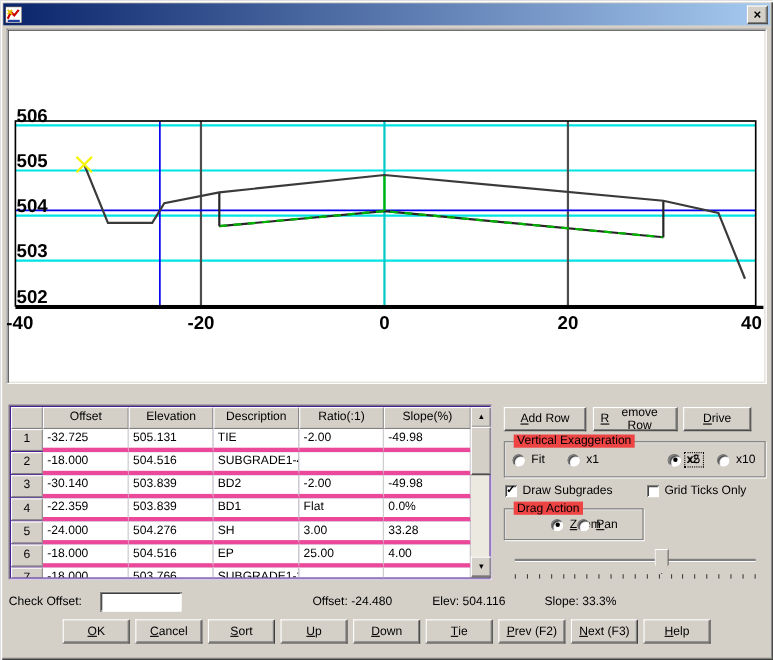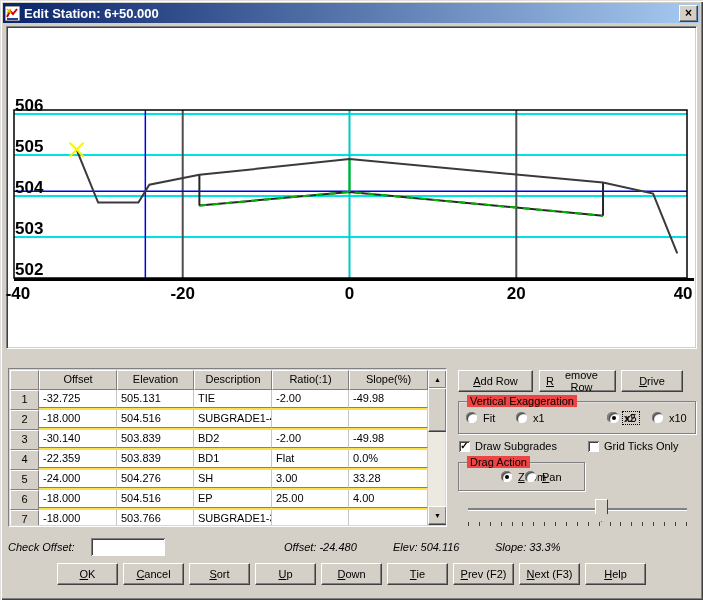--- a/index.html
+++ b/index.html
@@ -14,80 +14,79 @@
   .close-btn{margin-left:auto;width:17px;height:15px;background:#d4d0c8;
              border-top:1px solid #fff;border-left:1px solid #fff;border-right:1px solid #404040;border-bottom:1px solid #404040;
              box-shadow:inset -1px -1px 0 #808080;display:flex;align-items:center;justify-content:center;
              font-weight:bold;font-size:12px;line-height:1;cursor:default;}
   .chart-panel{position:absolute;left:6px;top:26px;width:689px;height:321px;background:#fff;
                border-top:1px solid #808080;border-left:1px solid #808080;border-bottom:1px solid #fff;border-right:1px solid #fff;
                box-shadow:inset 1px 1px 0 #404040, inset -1px -1px 0 #d4d0c8;}
   #chart-svg{position:absolute;left:0;top:28px;width:703px;height:318px;}
 
   
-  .grid-wrap{position:absolute;left:8px;top:368px;width:437px;height:157px;background:#fde047;
+  .grid-wrap{position:absolute;left:8px;top:368px;width:437px;height:157px;background:#4c1d95;
              border-top:1px solid #808080;border-left:1px solid #808080;border-bottom:1px solid #fff;border-right:1px solid #fff;
              overflow:hidden;}
   .grid-inner{position:absolute;left:1px;top:1px;width:418px;height:155px;overflow:hidden;}
   .grid-table{display:grid;grid-template-columns:29px 78px 77px 78px 77px 79px;}
   .hcell,.ncell{background:#d4d0c8;border-top:1px solid #fff;border-left:1px solid #fff;border-right:1px solid #808080;border-bottom:1px solid #808080;
         text-align:center;height:18px;line-height:17px;font-size:11px;overflow:hidden;}
   .hcell{height:18px;}
-  .dcell{background:#fff;border-right:1px solid #c6c6c6;border-bottom:1px solid #ec4899;height:17px;line-height:16px;
+  .dcell{background:#fff;border-right:1px solid #c6c6c6;border-bottom:4px solid #ec4899;height:17px;line-height:16px;
          padding-left:4px;font-size:11px;white-space:nowrap;overflow:hidden;}
   .vscroll{position:absolute;right:1px;top:1px;width:17px;height:155px;background:#ece9e0;}
   .sb-btn{position:absolute;left:0;width:17px;height:17px;background:#d4d0c8;
           border-top:1px solid #fff;border-left:1px solid #fff;border-right:1px solid #404040;border-bottom:1px solid #404040;
           box-shadow:inset -1px -1px 0 #808080;display:flex;align-items:center;justify-content:center;font-size:7px;color:#000;}
   .sb-thumb{position:absolute;left:0;top:18px;width:17px;height:42px;background:#d4d0c8;
           border-top:1px solid #fff;border-left:1px solid #fff;border-right:1px solid #404040;border-bottom:1px solid #404040;
           box-shadow:inset -1px -1px 0 #808080;}
 
   
   .btn3d{background:#d4d0c8;border-top:1px solid #fff;border-left:1px solid #fff;border-right:1px solid #404040;border-bottom:1px solid #404040;
          box-shadow:inset -1px -1px 0 #808080;font-family:"Liberation Sans",sans-serif;font-size:11px;color:#000;
          display:flex;align-items:center;justify-content:center;cursor:default;}
   .groupbox{position:absolute;border:1px solid #808080;box-shadow:1px 1px 0 #fff, inset 1px 1px 0 #dfdfdf;}
   .groupbox>.legend{position:absolute;top:-7px;left:8px;background:#ef4444;padding:0 3px;font-size:11px;}
-  .radio{display:flex;position:absolute;}
+  .radio{display:flex;align-items:center;position:absolute;}
   .radio .circ{width:11px;height:11px;border-radius:50%;background:#fff;
                box-shadow:inset 1px 1px 0 #808080, inset -1px -1px 0 #fff, inset 2px 2px 1px #404040;margin-right:4px;position:relative;flex:0 0 11px;}
   .radio .circ .dot{position:absolute;left:3.5px;top:3.5px;width:4px;height:4px;border-radius:50%;background:#000;}
   .radio .rlabel{font-size:11px;padding:0 2px;}
   .radio.focused .rlabel{outline:1px dotted #000;}
   .checkbox{display:flex;align-items:center;position:absolute;}
   .checkbox .box{width:11px;height:11px;background:#fff;margin-right:5px;flex:0 0 11px;
                box-shadow:inset 1px 1px 0 #808080, inset -1px -1px 0 #fff, inset 2px 2px 0 #404040;
                display:flex;align-items:center;justify-content:center;font-size:10px;font-weight:bold;line-height:1;}
   .slider-track{position:absolute;left:468px;top:508px;width:219px;height:2px;background:#808080;border-bottom:1px solid #fff;}
   .slider-thumb{position:absolute;left:595px;top:499px;width:11px;height:21px;background:#d4d0c8;
                 border:1px solid #404040;border-top-color:#fff;border-left-color:#fff;
                 clip-path:polygon(0 0,100% 0,100% 62%,50% 100%,0 62%);}
   .tickrow{position:absolute;left:468px;top:522px;width:219px;height:5px;display:flex;justify-content:space-between;}
   .tickrow i{width:1px;height:4px;background:#404040;}
 
-  .statuslbl{position:absolute;font-size:11px;white-space:nowrap;font-style:italic;}
+  .statuslbl{position:absolute;font-size:11px;white-space:nowrap;}
   .txtinput{position:absolute;left:91px;top:538px;width:68px;height:16px;background:#fff;border:none;
             box-shadow:inset 1px 1px 0 #808080, inset -1px -1px 0 #fff, inset 2px 2px 0 #404040;
             font-family:"Liberation Sans",sans-serif;font-size:11px;padding:1px 3px;}
   .bottomrow{position:absolute;left:0;top:563px;width:703px;display:flex;justify-content:center;gap:5px;}
   .bottomrow .btn3d{width:61px;height:22px;}
   u{text-decoration:underline;}
 </style>
 </head>
 <body>
 
 <div class="titlebar">
   <svg class="app-icon" viewBox="0 0 15 15">
     <rect x="0" y="0" width="15" height="15" fill="#fff" stroke="#404040"></rect>
     <polyline points="2,11 5,5 8,8 12,3" fill="none" stroke="#cc0000" stroke-width="2"></polyline>
     <path d="M2 3 L6 7 M6 3 L2 7" stroke="#e8c000" stroke-width="1.6" fill="none"></path>
     <rect x="2" y="12" width="11" height="2" fill="#2040a0"></rect>
   </svg>
-  <span class="title">Edit Station: 6+50.000</span>
   <div class="close-btn">×</div>
 </div>
 
 <div class="chart-panel"></div>
 <svg id="chart-svg" viewBox="0 0 703 318">
     <line x1="14" y1="86" x2="687" y2="86" stroke="#00e3e3" stroke-width="2"></line>
     <line x1="14" y1="127" x2="687" y2="127" stroke="#00e3e3" stroke-width="2"></line>
     <line x1="14" y1="168" x2="687" y2="168" stroke="#00e3e3" stroke-width="2"></line>
     <line x1="14" y1="209" x2="687" y2="209" stroke="#00e3e3" stroke-width="2"></line>
     <line x1="182.7" y1="82" x2="182.7" y2="250" stroke="#4d4d4d" stroke-width="2"></line>

